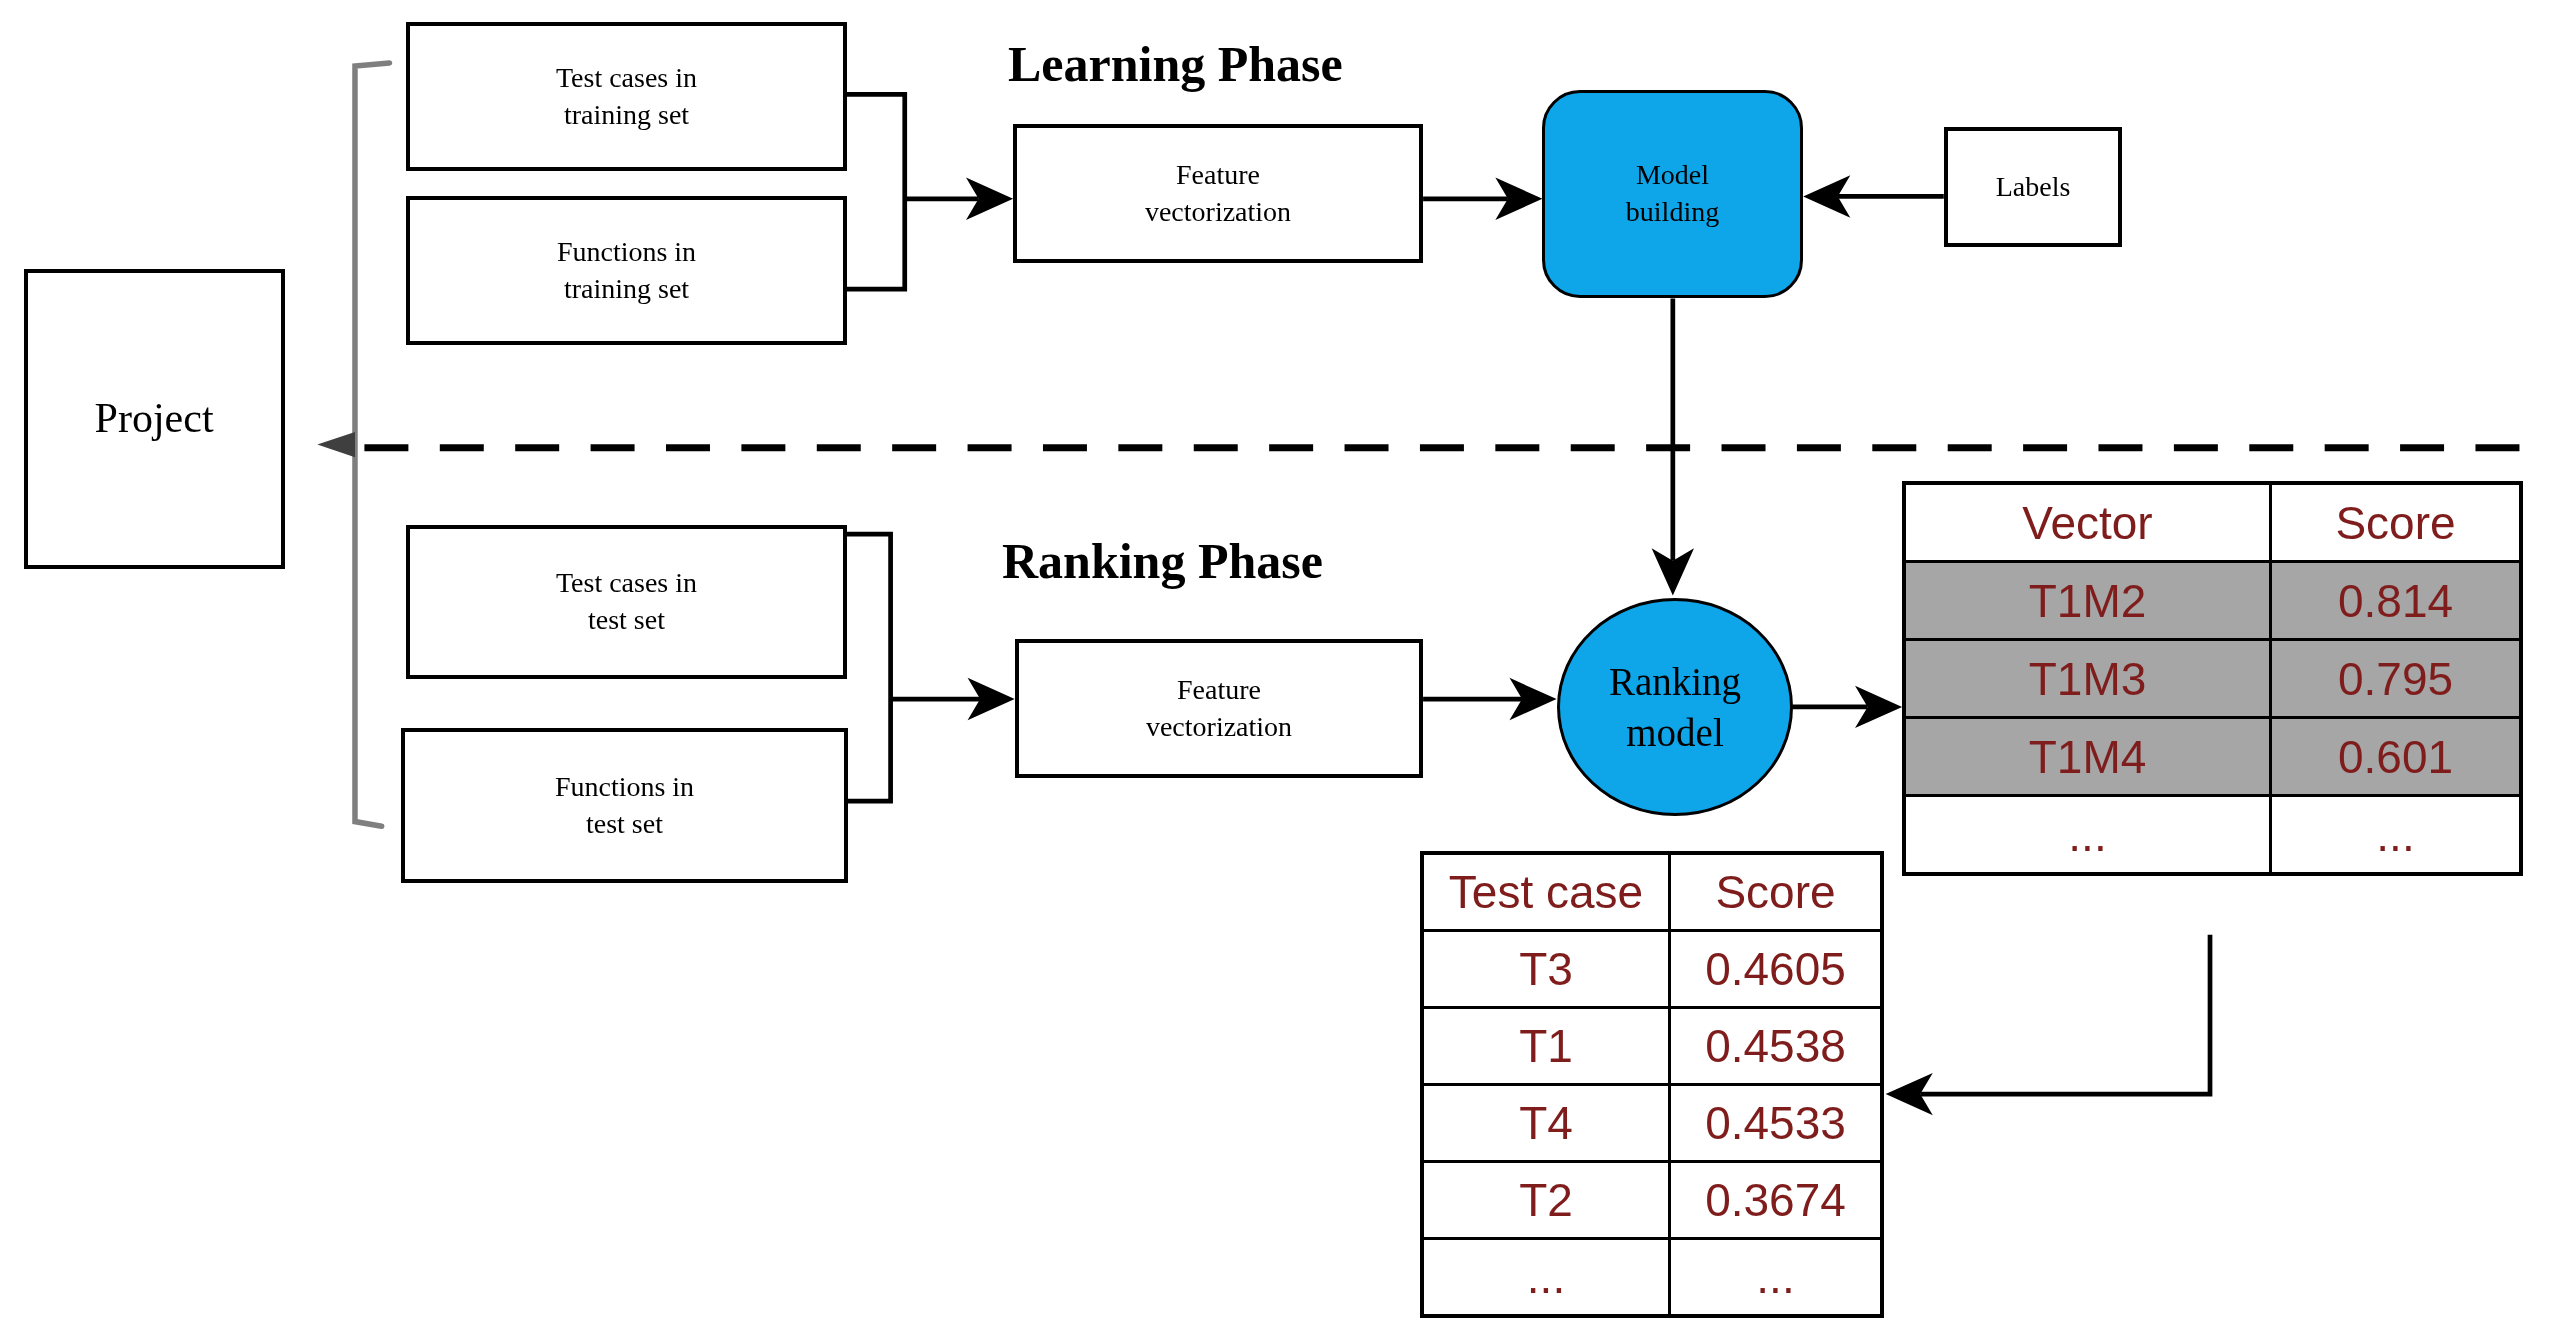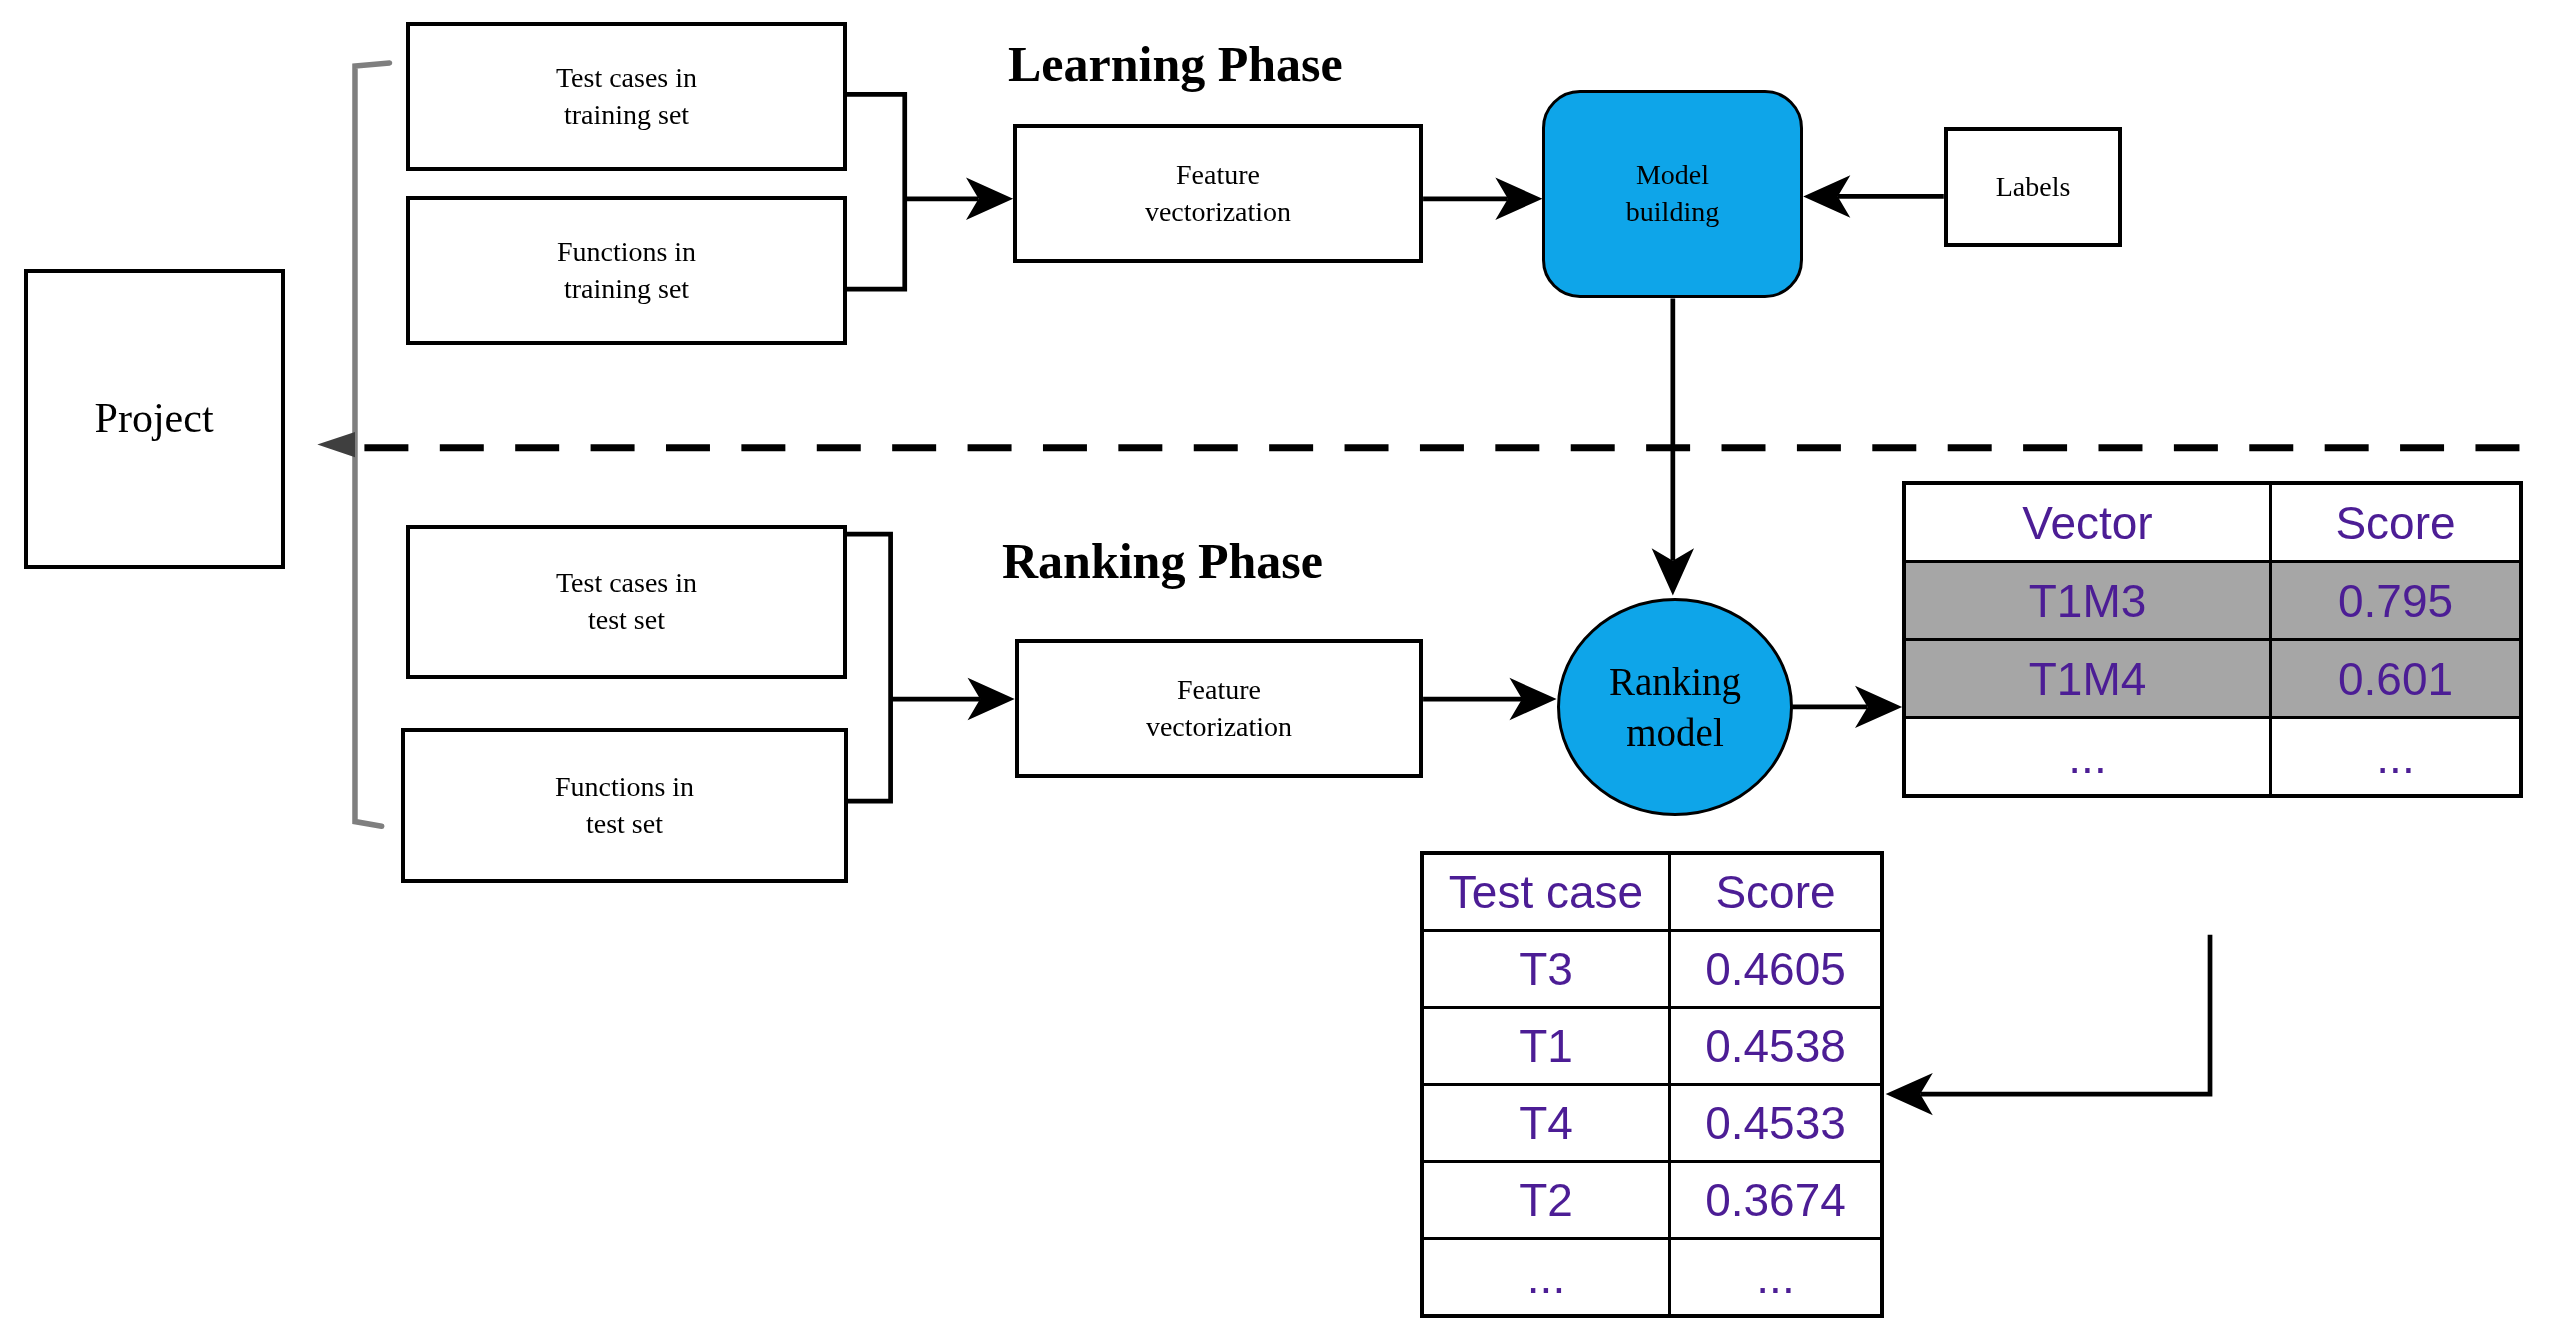--- a/index.html
+++ b/index.html
@@ -14,21 +14,21 @@
   }
   .node {
     background:#0ea5e9; border-width:3.9px;
   }
   .phase-title {
     position:absolute; font-weight:bold; font-size:50px; white-space:nowrap;
   }
   #connectors { position:absolute; left:0; top:0; }
   table.dtable {
     position:absolute; border-collapse:collapse; background:#fff;
-    font-family:"Liberation Sans", sans-serif; font-size:46px; color:#4c1d95;
+    font-family:"Liberation Sans", sans-serif; font-size:46px; color:#7f1d1d;
     border:4.7px solid #000; table-layout:fixed;
   }
   table.dtable td {
     border:3.1px solid #000; text-align:center; vertical-align:middle;
     padding:0; overflow:hidden;
   }
   table.dtable tr.hl td { background:#a6a6a6; }
   #vector-table td { height:75px; }
   #vector-table td.c1 { width:363px; }
   #vector-table td.c2 { width:247px; }
@@ -107,20 +107,24 @@
   <div class="box node" style="left:1557px; top:598px; width:236px; height:218px; border-radius:50%; font-size:39px;">Ranking
 model</div>
 
   <table class="dtable" id="vector-table" style="left:1902px; top:481px;">
     <tbody>
         <tr>
       <td class="c1">Vector</td>
       <td class="c2">Score</td>
     </tr>
     <tr class="hl">
+      <td class="c1">T1M2</td>
+      <td class="c2">0.814</td>
+    </tr>
+    <tr class="hl">
       <td class="c1">T1M3</td>
       <td class="c2">0.795</td>
     </tr>
     <tr class="hl">
       <td class="c1">T1M4</td>
       <td class="c2">0.601</td>
     </tr>
     <tr>
       <td class="c1">...</td>
       <td class="c2">...</td>

